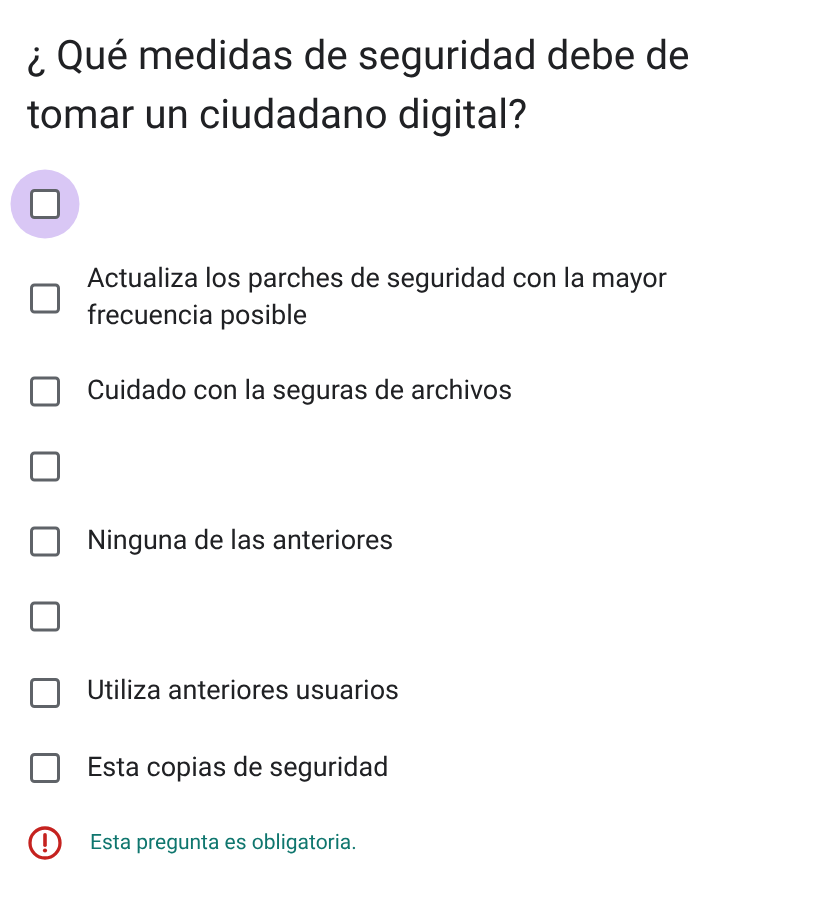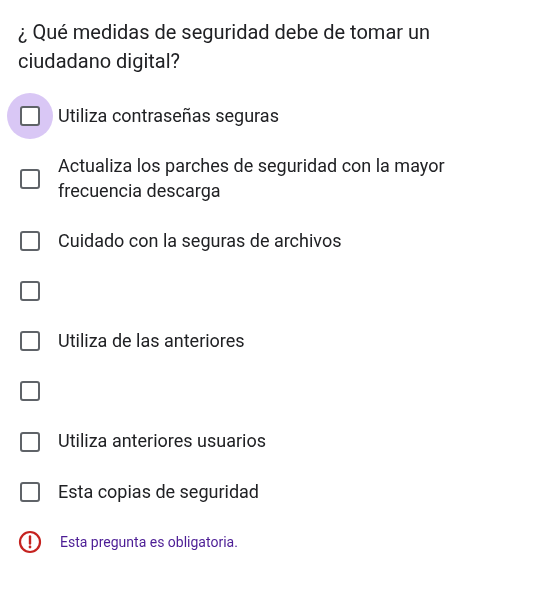--- a/index.html
+++ b/index.html
@@ -5,21 +5,21 @@
   * { box-sizing: border-box; }
   body {
     margin: 0;
     padding: 18px;
     font-family: Roboto, Arial, sans-serif;
     background: #fff;
     color: #202124;
     width: 543px;
   }
   .question {
-    font-size: 20px;
+    font-size: 27px;
     line-height: 1.45;
     margin-bottom: 28px;
     color: #202124;
   }
   .options {
     display: flex;
     flex-direction: column;
     gap: 26px;
   }
   .option {
@@ -68,58 +68,57 @@
     gap: 18px;
     margin-top: 26px;
   }
   .error-icon {
     width: 24px;
     height: 24px;
     flex-shrink: 0;
   }
   .error-text {
     font-size: 14px;
-    color: #4c1d95;
+    color: #0f766e;
   }
 </style>
 </head>
 <body>
 
 <div class="question">¿ Qué medidas de seguridad debe de tomar un ciudadano digital?</div>
 
 <div class="options">
     <div class="option">
       <div class="cb-wrap">
         <div class="cb-halo"></div>
         <div class="cb"></div>
       </div>
-      <div class="opt-label">Utiliza contraseñas seguras</div>
     </div>
     <div class="option">
       <div class="cb-wrap">
         <div class="cb"></div>
       </div>
-      <div class="opt-label">Actualiza los parches de seguridad con la mayor frecuencia descarga</div>
+      <div class="opt-label">Actualiza los parches de seguridad con la mayor frecuencia posible</div>
     </div>
     <div class="option">
       <div class="cb-wrap">
         <div class="cb"></div>
       </div>
       <div class="opt-label">Cuidado con la seguras de archivos</div>
     </div>
     <div class="option">
       <div class="cb-wrap">
         <div class="cb"></div>
       </div>
     </div>
     <div class="option">
       <div class="cb-wrap">
         <div class="cb"></div>
       </div>
-      <div class="opt-label">Utiliza de las anteriores</div>
+      <div class="opt-label">Ninguna de las anteriores</div>
     </div>
     <div class="option">
       <div class="cb-wrap">
         <div class="cb"></div>
       </div>
     </div>
     <div class="option">
       <div class="cb-wrap">
         <div class="cb"></div>
       </div>

